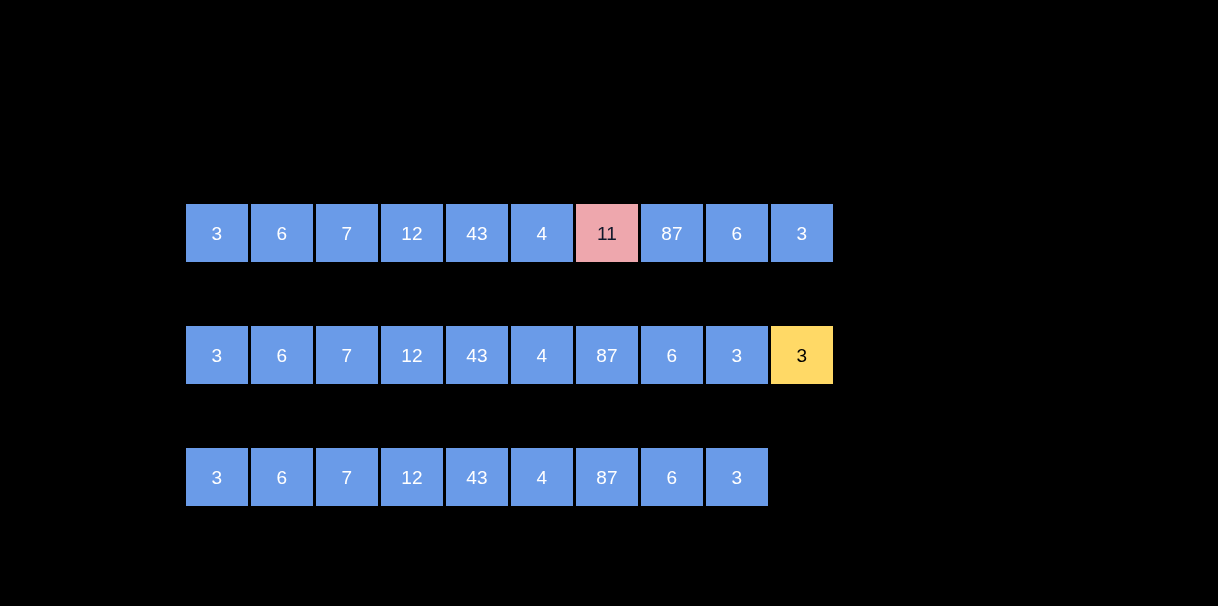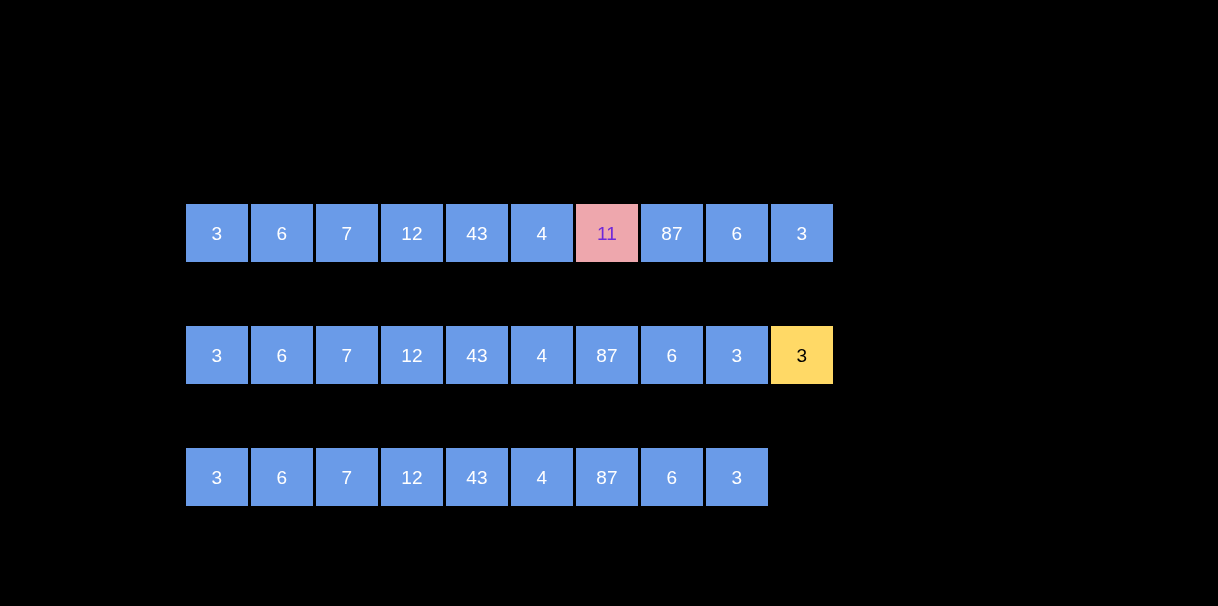--- a/index.html
+++ b/index.html
@@ -54,21 +54,21 @@
   .cell:last-child {
     margin-right: 0;
   }
 
   .cell.normal {
     background: #6A9BE8;
     color: #ffffff;
   }
   .cell.highlight-pink {
     background: #EEA7AD;
-    color: #6d28d9;
+    color: #0f172a;
   }
   .cell.highlight-yellow {
     background: #FFD966;
     color: #000000;
   }
 </style>
 </head>
 <body>
 
 <div class="canvas">

